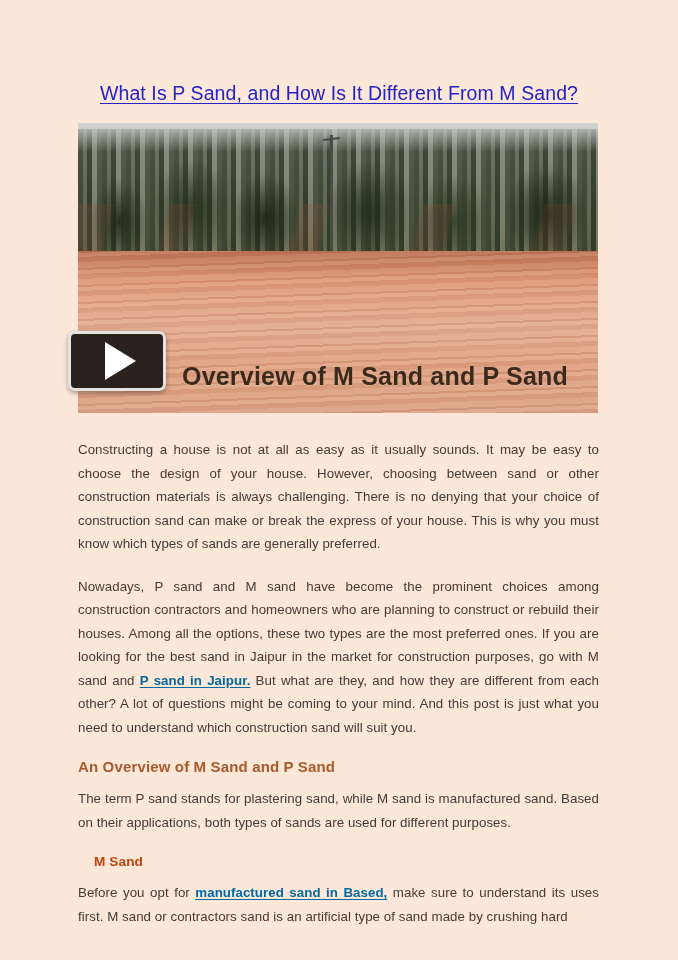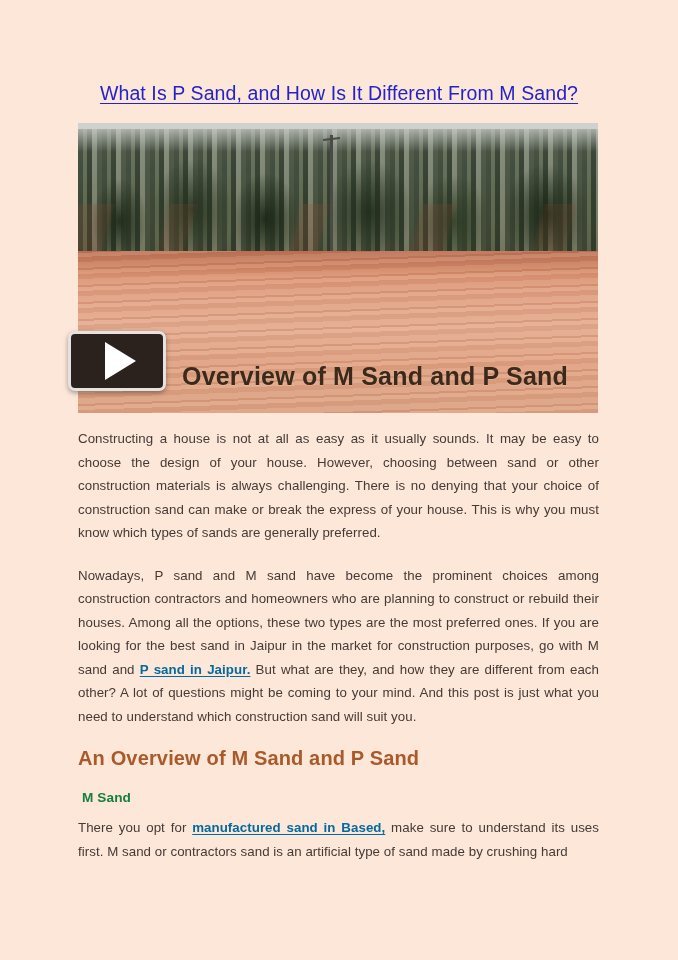--- a/index.html
+++ b/index.html
@@ -189,42 +189,42 @@
   }
 
   
   .body-text {
     position: absolute;
     left: 78px;
     top: 426px;
     width: 521px;
   }
   p.para {
-    margin: 1px 0 19px 0;
+    margin: 12px 0 19px 0;
     font-size: 13.3px;
     line-height: 23.5px;
     color: #443a36;
     text-align: justify;
     text-justify: inter-word;
     letter-spacing: 0.05px;
   }
   p.para:last-child { margin-bottom: 0; }
 
   h2.section-head {
     margin: 5px 0 11px 0;
-    font-size: 20px;
+    font-size: 15px;
     font-weight: bold;
     color: #a85a2a;
     letter-spacing: 0.15px;
   }
   h3.sub-head {
-    margin: 20px 0 11px 4px;
+    margin: 20px 0 11px 16px;
     font-size: 13.6px;
     font-weight: bold;
-    color: #15803d;
+    color: #c2410c;
     letter-spacing: 0.1px;
   }
 
   a.inline-link {
     color: #0369a1;
     font-weight: bold;
     text-decoration: underline;
     text-underline-offset: 2px;
     cursor: pointer;
   }
@@ -255,19 +255,20 @@
   </div>
 
   <div class="body-text">
 
     <p class="para">Constructing a house is not at all as easy as it usually sounds. It may be easy to choose the design of your house. However, choosing between sand or other construction materials is always challenging. There is no denying that your choice of construction sand can make or break the express of your house. This is why you must know which types of sands are generally preferred.</p>
 
     <p class="para"><span>Nowadays, P sand and M sand have become the prominent choices among construction contractors and homeowners who are planning to construct or rebuild their houses. Among all the options, these two types are the most preferred ones. If you are looking for the best sand in Jaipur in the market for construction purposes, go with M sand and </span><a class="inline-link" href="#">P sand in Jaipur.</a><span> But what are they, and how they are different from each other? A lot of questions might be coming to your mind. And this post is just what you need to understand which construction sand will suit you.</span></p>
 
     <h2 class="section-head">An Overview of M Sand and P Sand</h2>
 
+    <p class="para">The term P sand stands for plastering sand, while M sand is manufactured sand. Based on their applications, both types of sands are used for different purposes.</p>
 
     <h3 class="sub-head">M Sand</h3>
 
-    <p class="para"><span>There you opt for </span><a class="inline-link" href="#">manufactured sand in Based,</a><span> make sure to understand its uses first. M sand or contractors sand is an artificial type of sand made by crushing hard</span></p>
+    <p class="para"><span>Before you opt for </span><a class="inline-link" href="#">manufactured sand in Based,</a><span> make sure to understand its uses first. M sand or contractors sand is an artificial type of sand made by crushing hard</span></p>
 
   </div>
 </div>
 
 </body></html>

